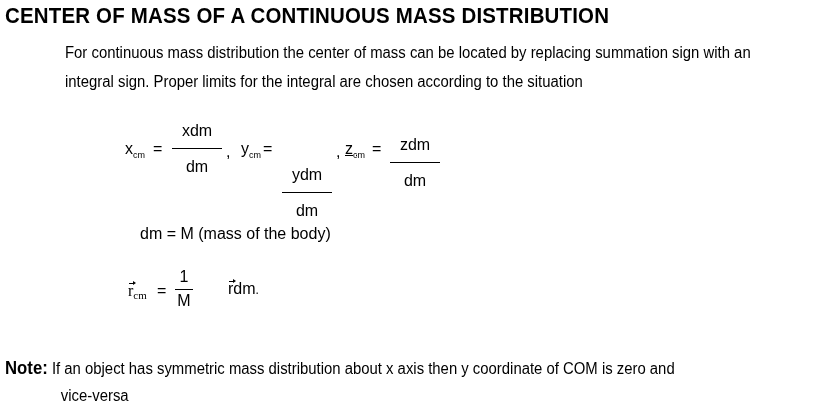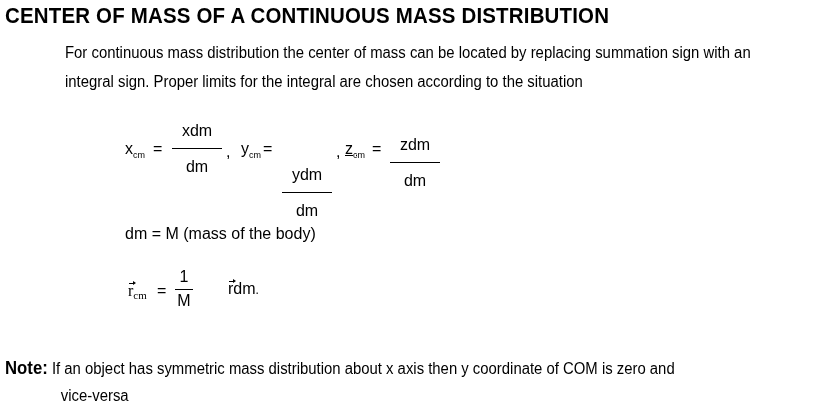--- a/index.html
+++ b/index.html
@@ -154,21 +154,21 @@
     <span>z</span><span class="sub">cm</span>
   </span>
   <span class="plain" style="left:372px; top:140px;">=</span>
   <div class="frac" style="left:390px; top:136px; width:50px; height:56px;">
     <span class="num">zdm</span>
     <span class="bar"></span>
     <span class="den">dm</span>
   </div>
 </div>
 
-<span class="plain" style="left:125px; top:225px;">dm = M (mass of the body)</span>
+<span class="plain" style="left:140px; top:225px;">dm = M (mass of the body)</span>
 
 <div>
   <span class="plain" style="left:128px; top:282px;font-family:Liberation Serif, serif;">
     <span class="vec">r</span><span class="sub" style="font-size:11px; top:3px;">cm</span>
   </span>
   <span class="plain" style="left:157px; top:282px;">=</span>
   <div class="frac" style="left:175px; top:268px; width:18px; height:44px;">
     <span class="num">1</span>
     <span class="bar" style="top:21px;"></span>
     <span class="den" style="top:24px;">M</span>

